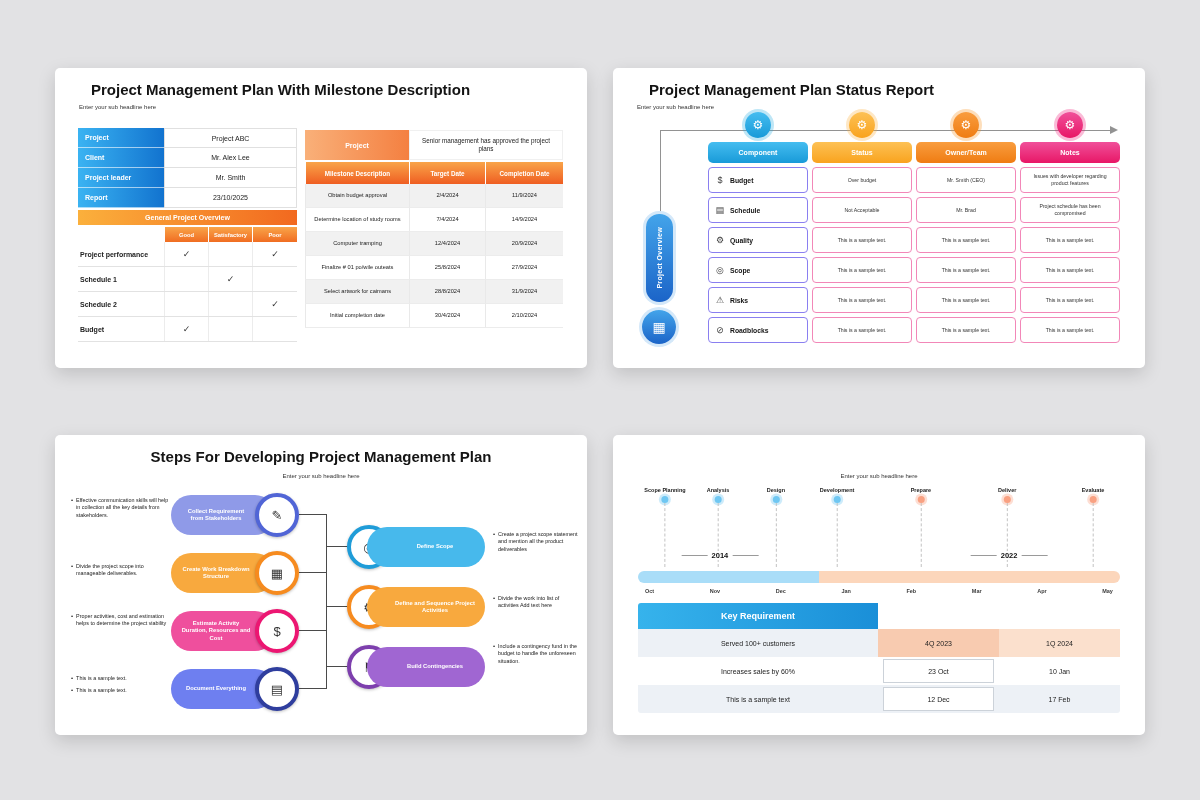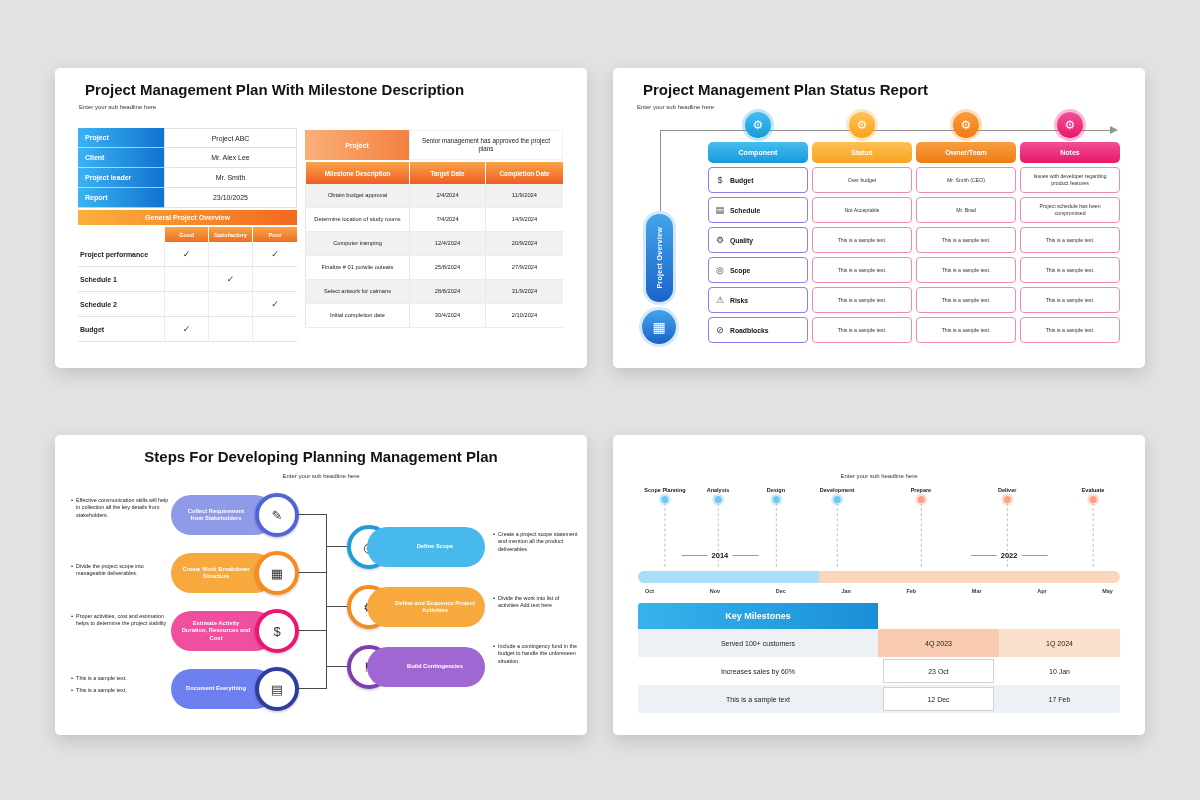--- a/index.html
+++ b/index.html
@@ -3,21 +3,21 @@
 <meta charset="utf-8">
 <style>
   *{margin:0;padding:0;box-sizing:border-box;}
   html,body{width:1200px;height:800px;overflow:hidden;}
   body{background:#e2e2e4;font-family:"Liberation Sans",sans-serif;position:relative;}
   .card{position:absolute;width:532px;height:300px;background:#fff;border-radius:5px;
         box-shadow:0 6px 18px rgba(0,0,0,.15);overflow:hidden;}
   .c1{left:55px;top:68px;} .c2{left:613px;top:68px;}
   .c3{left:55px;top:435px;} .c4{left:613px;top:435px;}
 
-  .stitle{position:absolute;left:30px;top:13px;font-size:15px;font-weight:bold;color:#141414;white-space:nowrap;}
+  .stitle{position:absolute;left:36px;top:13px;font-size:15px;font-weight:bold;color:#141414;white-space:nowrap;}
   .ssub{position:absolute;left:24px;top:36px;font-size:6px;color:#333;}
   .stitle.center{left:0;width:100%;text-align:center;}
   .ssub.center{left:0;width:100%;text-align:center;top:38px;}
 
   
   .s1-left{position:absolute;left:23px;top:60px;width:219px;}
   .s1-irow{display:grid;grid-template-columns:86px 133px;height:20px;}
   .s1-il{background:linear-gradient(90deg,#3ab3f2,#1273cf);color:#fff;font-size:7px;font-weight:bold;
          display:flex;align-items:center;padding-left:7px;border-bottom:1px solid rgba(255,255,255,.6);}
   .s1-iv{border:1px solid #e0e0e0;border-top:none;background:#fff;font-size:7px;color:#222;
@@ -311,21 +311,21 @@
         <span class="cl">Roadblocks</span>
       </div>
       <div class="s2-val">This is a sample text.</div>
       <div class="s2-val">This is a sample text.</div>
       <div class="s2-val">This is a sample text.</div>
     </div>
   </div>
 </section>
 
 <section class="card c3">
-  <h1 class="stitle center">Steps For Developing Planning Management Plan</h1>
+  <h1 class="stitle center">Steps For Developing Project Management Plan</h1>
   <div class="ssub center">Enter your sub headline here</div>
 
   <div class="s3-note" style="left:16px;top:62px;width:98px;">
       <span>Effective communication skills will help in collection all the key details from stakeholders.</span>
     </div>
   <div class="s3-note" style="left:16px;top:128px;width:98px;">
       <span>Divide the project scope into manageable deliverables.</span>
     </div>
   <div class="s3-note" style="left:16px;top:178px;width:98px;">
       <span>Proper activities, cost and estimation helps to determine the project viability</span>
@@ -459,21 +459,21 @@
       <span>Dec</span>
       <span>Jan</span>
       <span>Feb</span>
       <span>Mar</span>
       <span>Apr</span>
       <span>May</span>
     </div>
 
     <div class="s4-table">
       <div class="s4-th">
-        <div class="blue">Key Milestones</div>
+        <div class="blue">Key Requirement</div>
       </div>
       <div class="s4-tr r1">
         <div class="m">Served 100+ customers</div>
         <div class="d1">4Q 2023</div>
         <div class="d2">1Q 2024</div>
       </div>
       <div class="s4-tr r2">
         <div class="m">Increases sales by 60%</div>
         <div class="d1">
             <div class="box">23 Oct</div>

